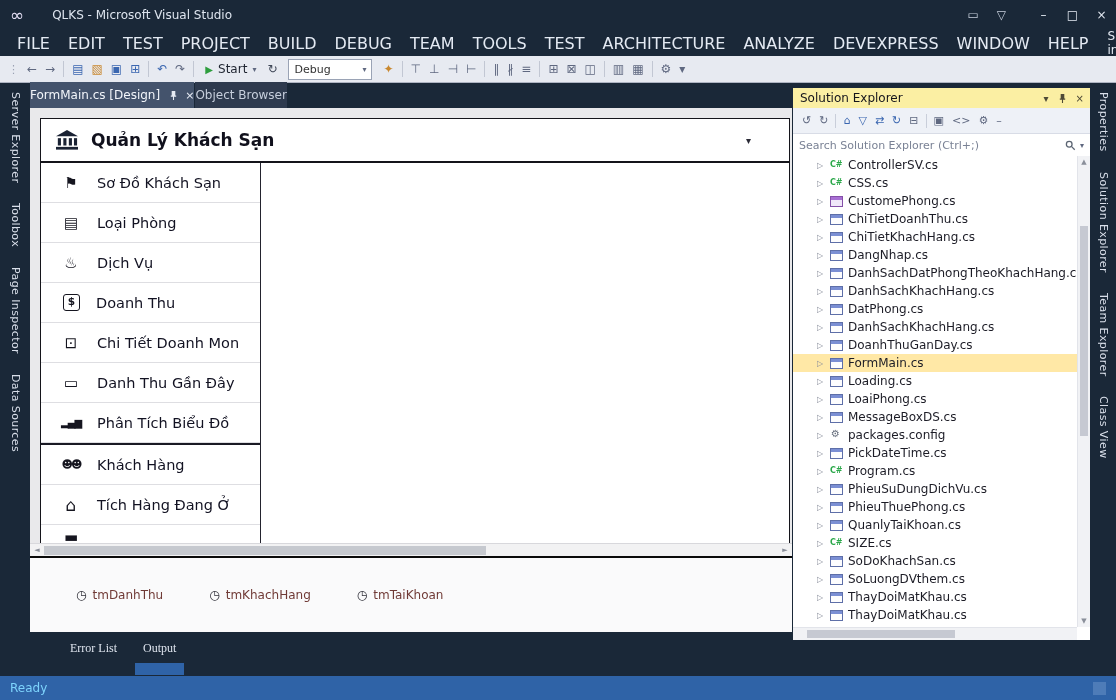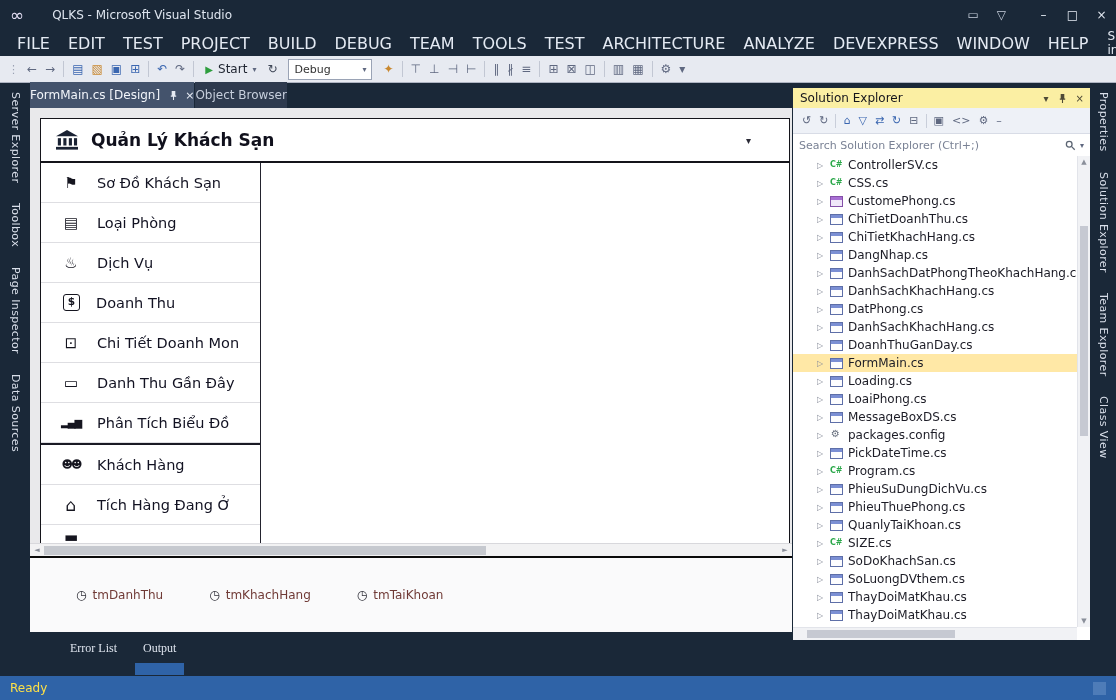--- a/index.html
+++ b/index.html
@@ -125,21 +125,21 @@
   .se-vscroll{position:absolute;top:68px;bottom:13px;right:0;width:13px;background:#F1F2F5;border-left:1px solid #E2E4EA;box-sizing:border-box;}
   .se-vscroll .sb-arrow{position:absolute;left:0;width:12px;}
   .se-vscroll .up{top:2px;} .se-vscroll .down{bottom:2px;}
   .sb-vthumb{position:absolute;top:70px;left:2px;width:8px;height:210px;background:#C6C9D2;}
   .se-hscroll{position:absolute;left:0;right:13px;bottom:0;height:13px;background:#F1F2F5;border-top:1px solid #E2E4EA;
               display:flex;align-items:center;box-sizing:border-box;}
   .sb-thumb2{height:8px;background:#C6C9D2;width:52%;margin-left:14px;}
 
   
   .statusbar{position:absolute;left:0;right:0;bottom:0;height:24px;background:#2F63A7;display:flex;align-items:center;}
-  .status-text{margin-left:10px;font-size:12px;color:#fde047;}
+  .status-text{margin-left:10px;font-size:12px;color:#7dd3fc;}
   .status-mini{margin-left:auto;margin-right:10px;width:13px;height:13px;background:#4E7CB8;}
 </style>
 </head>
 <body>
 
 <div class="screen">
 
   <div class="titlebar">
     <span class="vslogo">∞</span>
     <span class="apptitle">QLKS - Microsoft Visual Studio</span>

